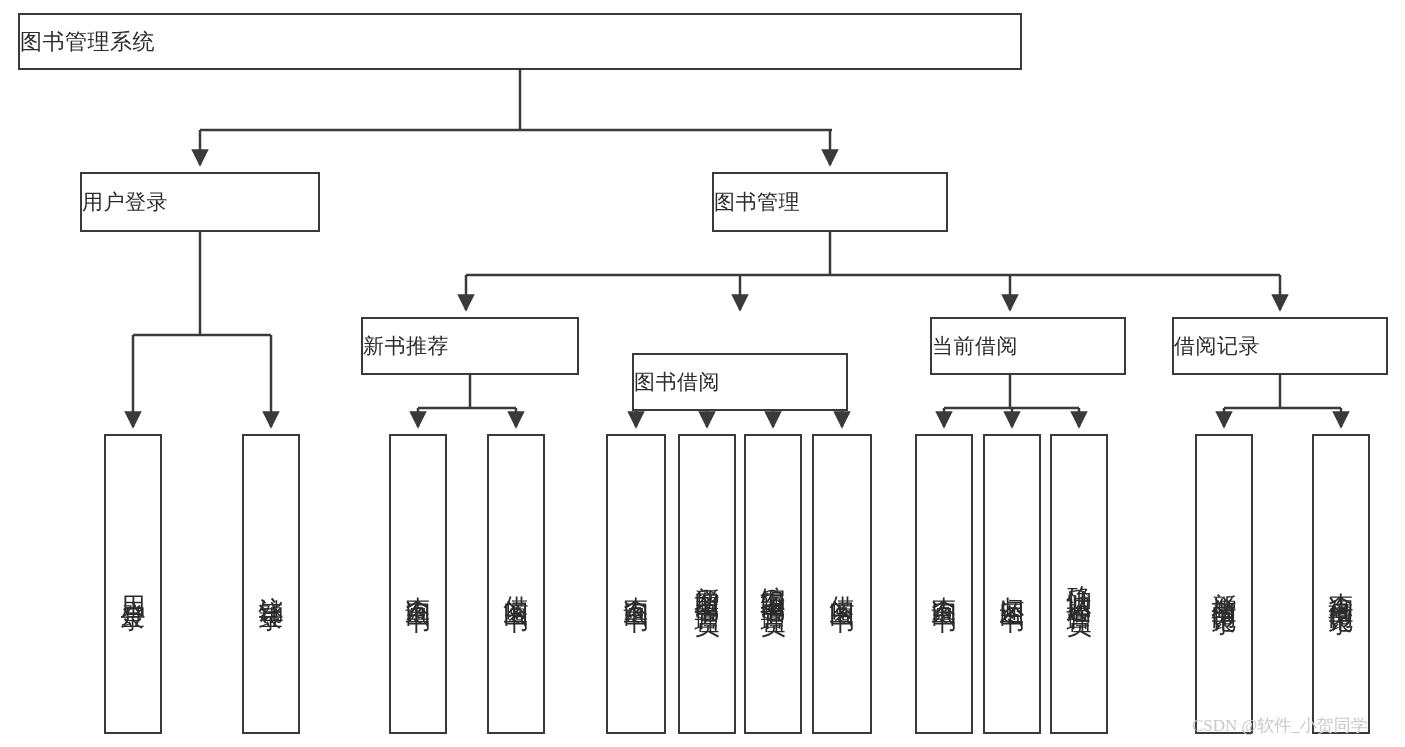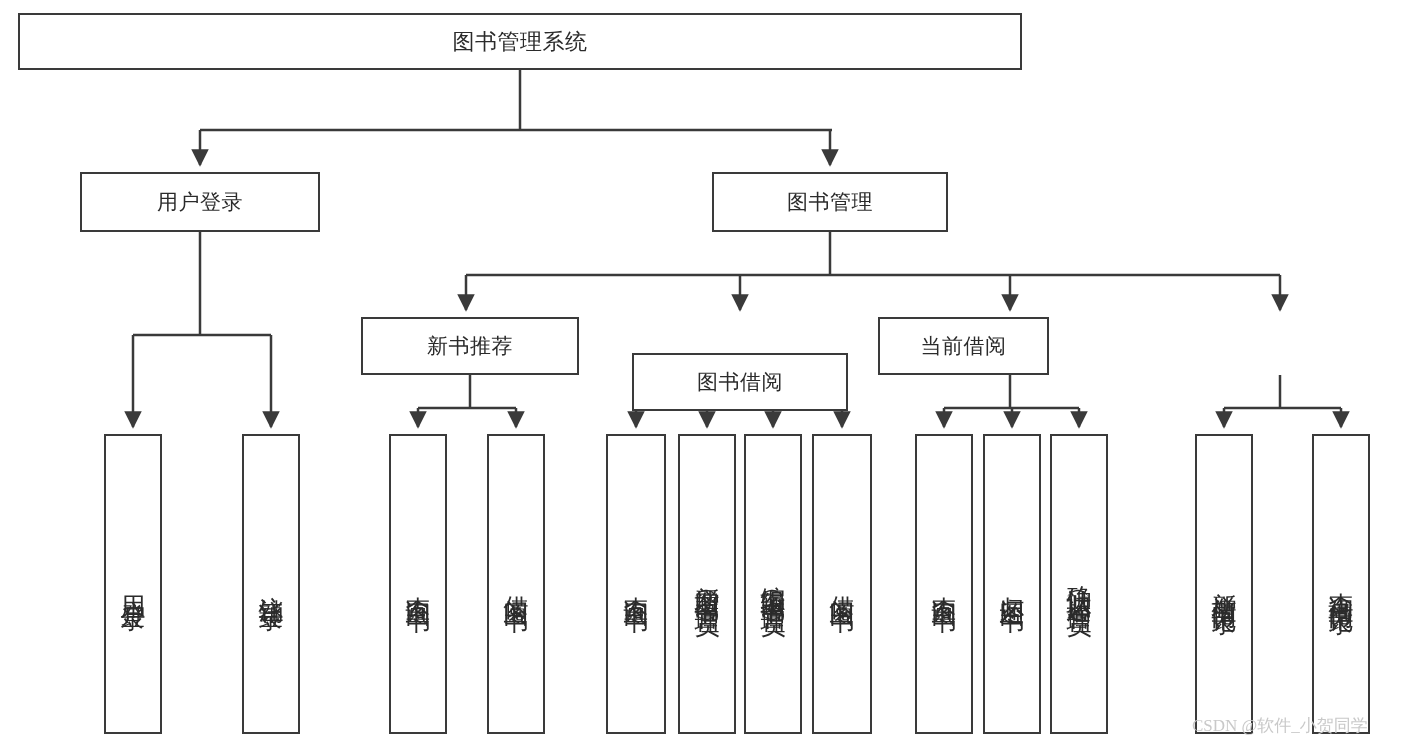--- a/index.html
+++ b/index.html
@@ -23,21 +23,21 @@
     height: 747px;
     pointer-events: none;
   }
   .node {
     position: absolute;
     box-sizing: border-box;
     border: 2px solid #3a3a3a;
     background: #ffffff;
     display: flex;
     align-items: center;
-    justify-content: center;
+    justify-content: flex-start;
     color: #2b2b2b;
     z-index: 2;
   }
   .node .label {
     display: block;
     text-align: center;
     line-height: 1.08;
     white-space: nowrap;
   }
   
@@ -137,22 +137,25 @@
   <div class="node horiz" style="left:361px; top:317px; width:218px; height:58px;">
     <span class="label">新书推荐</span>
   </div>
 
   <div class="node horiz" style="left:712px; top:172px; width:236px; height:60px;">
     <span class="label">图书管理</span>
   </div>
   <div class="node horiz" style="left:632px; top:317px; width:216px; height:58px;margin-top:36px;">
     <span class="label">图书借阅</span>
   </div>
-  <div class="node horiz" style="left:878px; top:317px; width:171px; height:58px;">
+  <div class="node horiz" style="left:930px; top:317px; width:196px; height:58px;">
     <span class="label">当前借阅</span>
+  </div>
+  <div class="node horiz" style="left:1172px; top:317px; width:216px; height:58px;">
+    <span class="label">借阅记录</span>
   </div>
 
   <div class="node vert" style="left:104px; top:434px; width:58px; height:300px;">
     <span class="label">用户登录</span>
   </div>
   <div class="node vert" style="left:242px; top:434px; width:58px; height:300px;">
     <span class="label">注销登录</span>
   </div>
   <div class="node vert" style="left:389px; top:434px; width:58px; height:300px;">
     <span class="label">查询图书</span>

